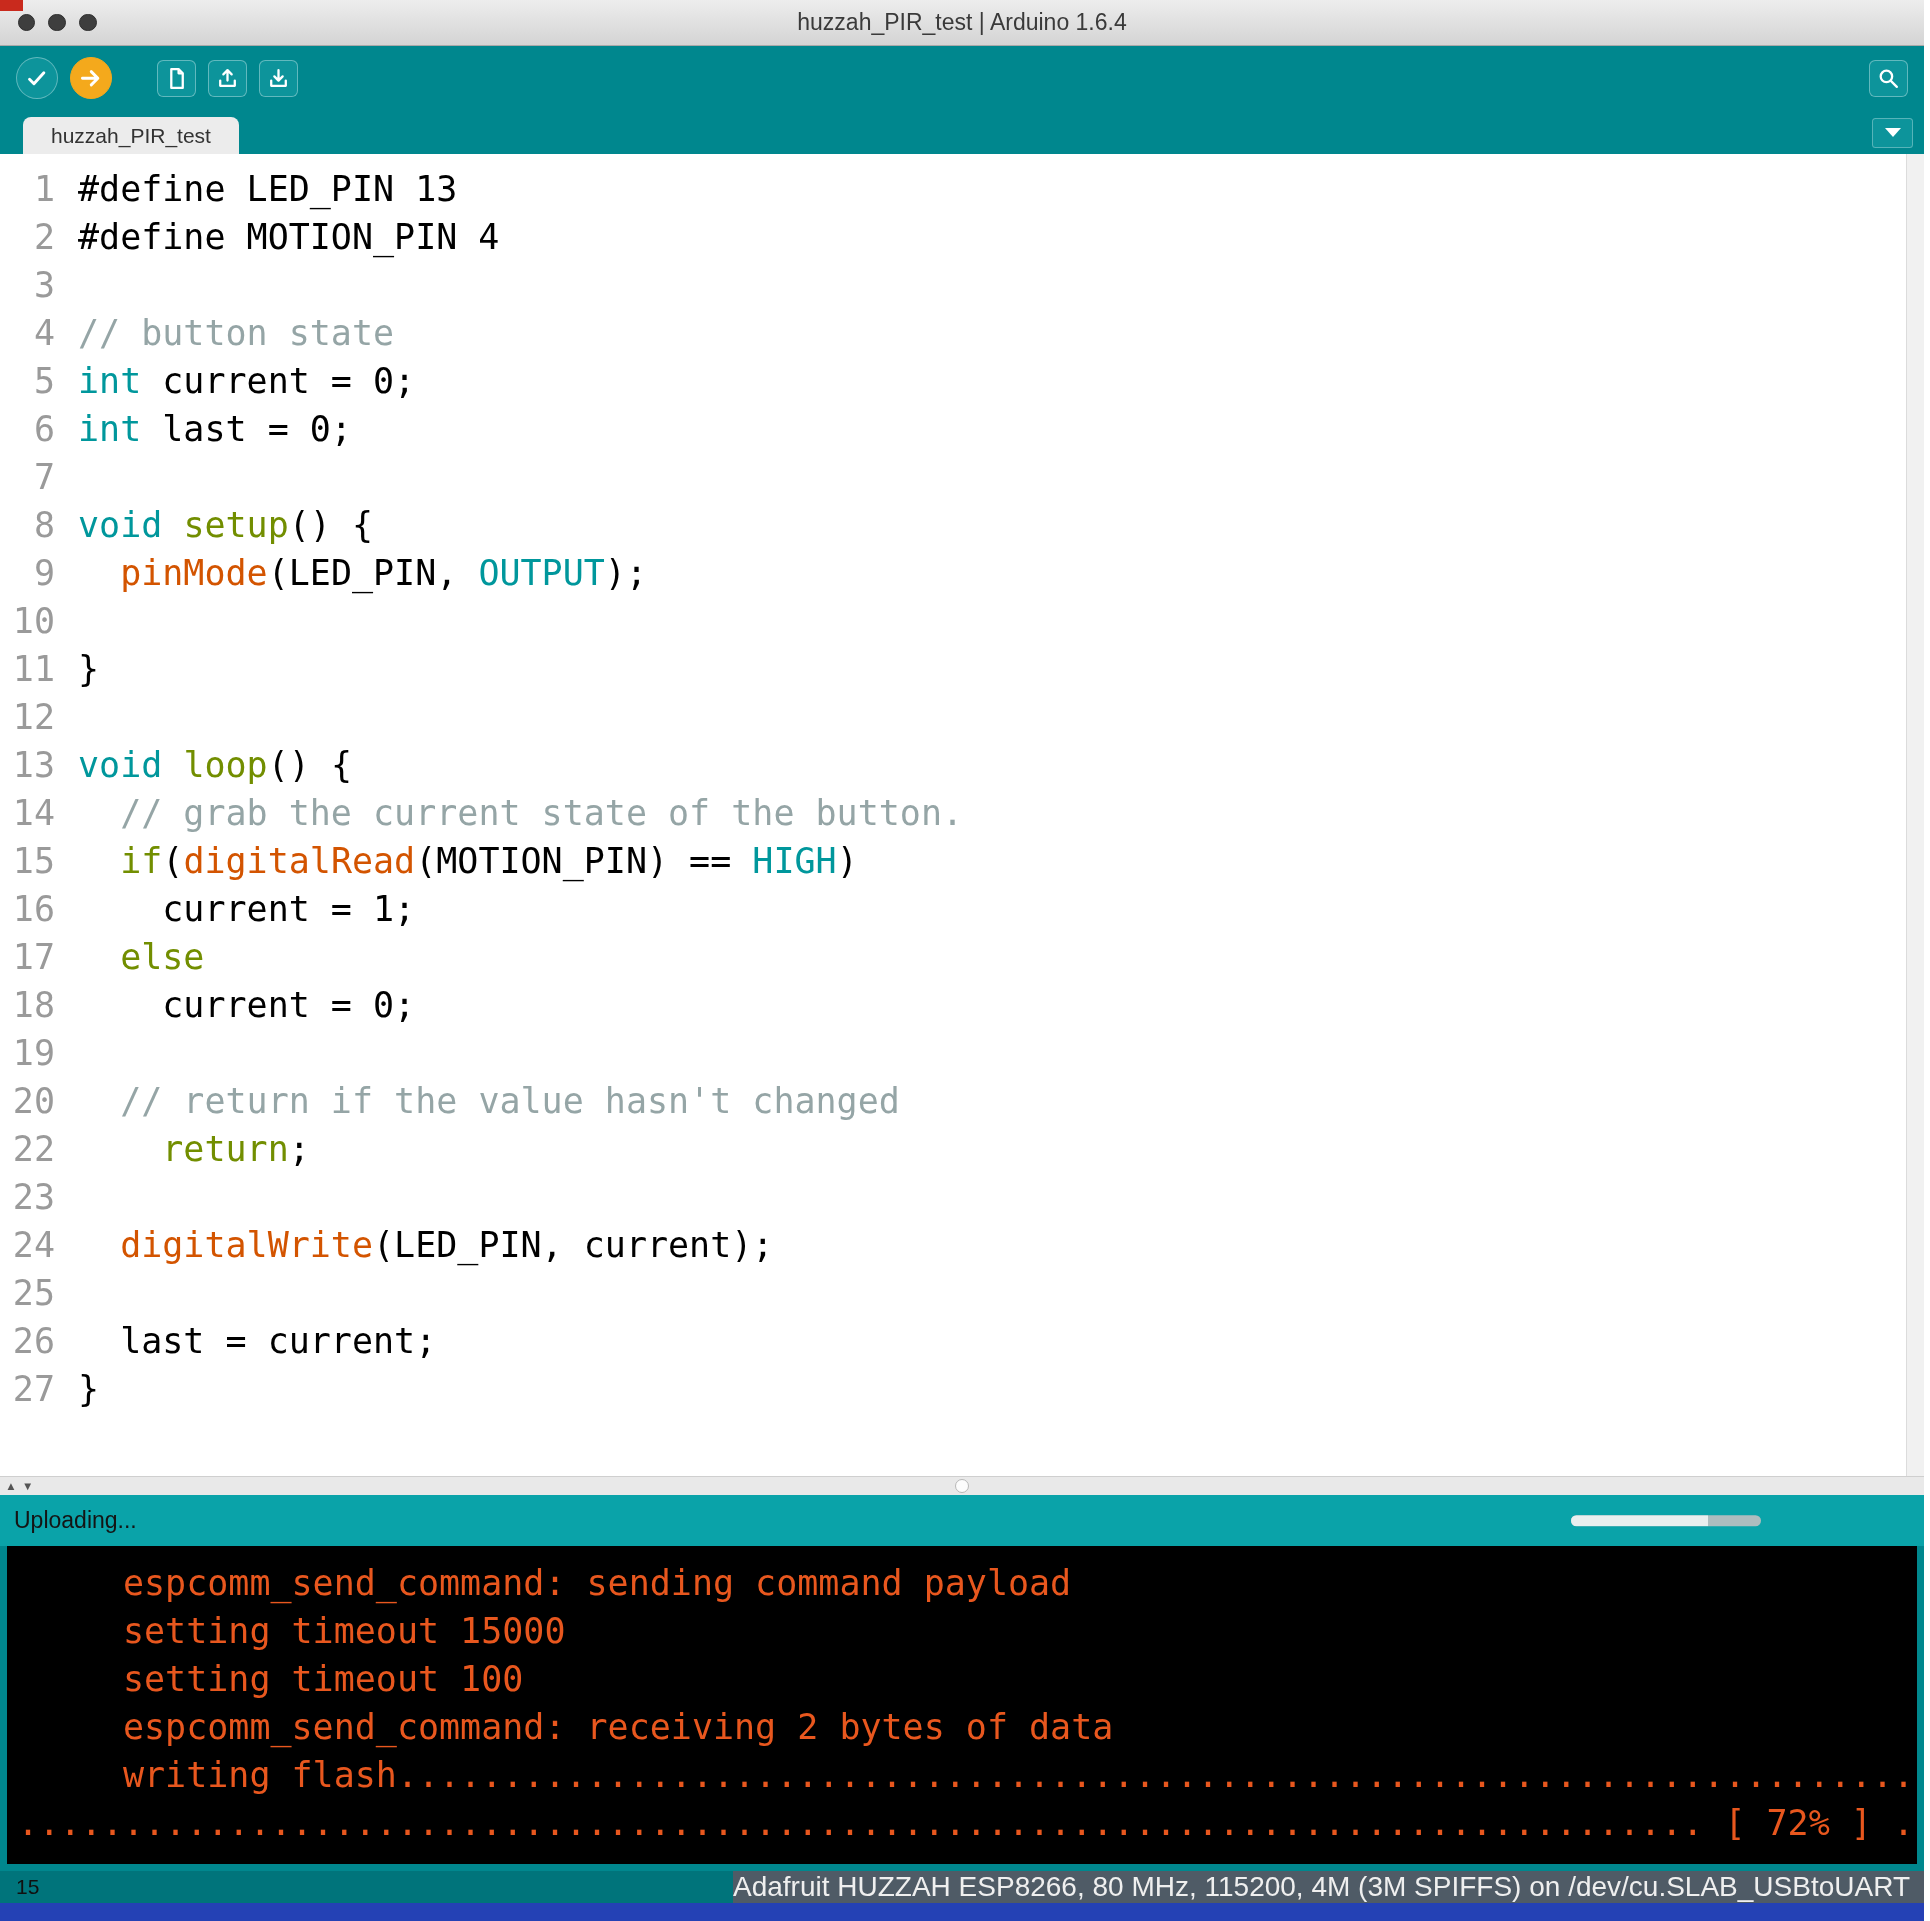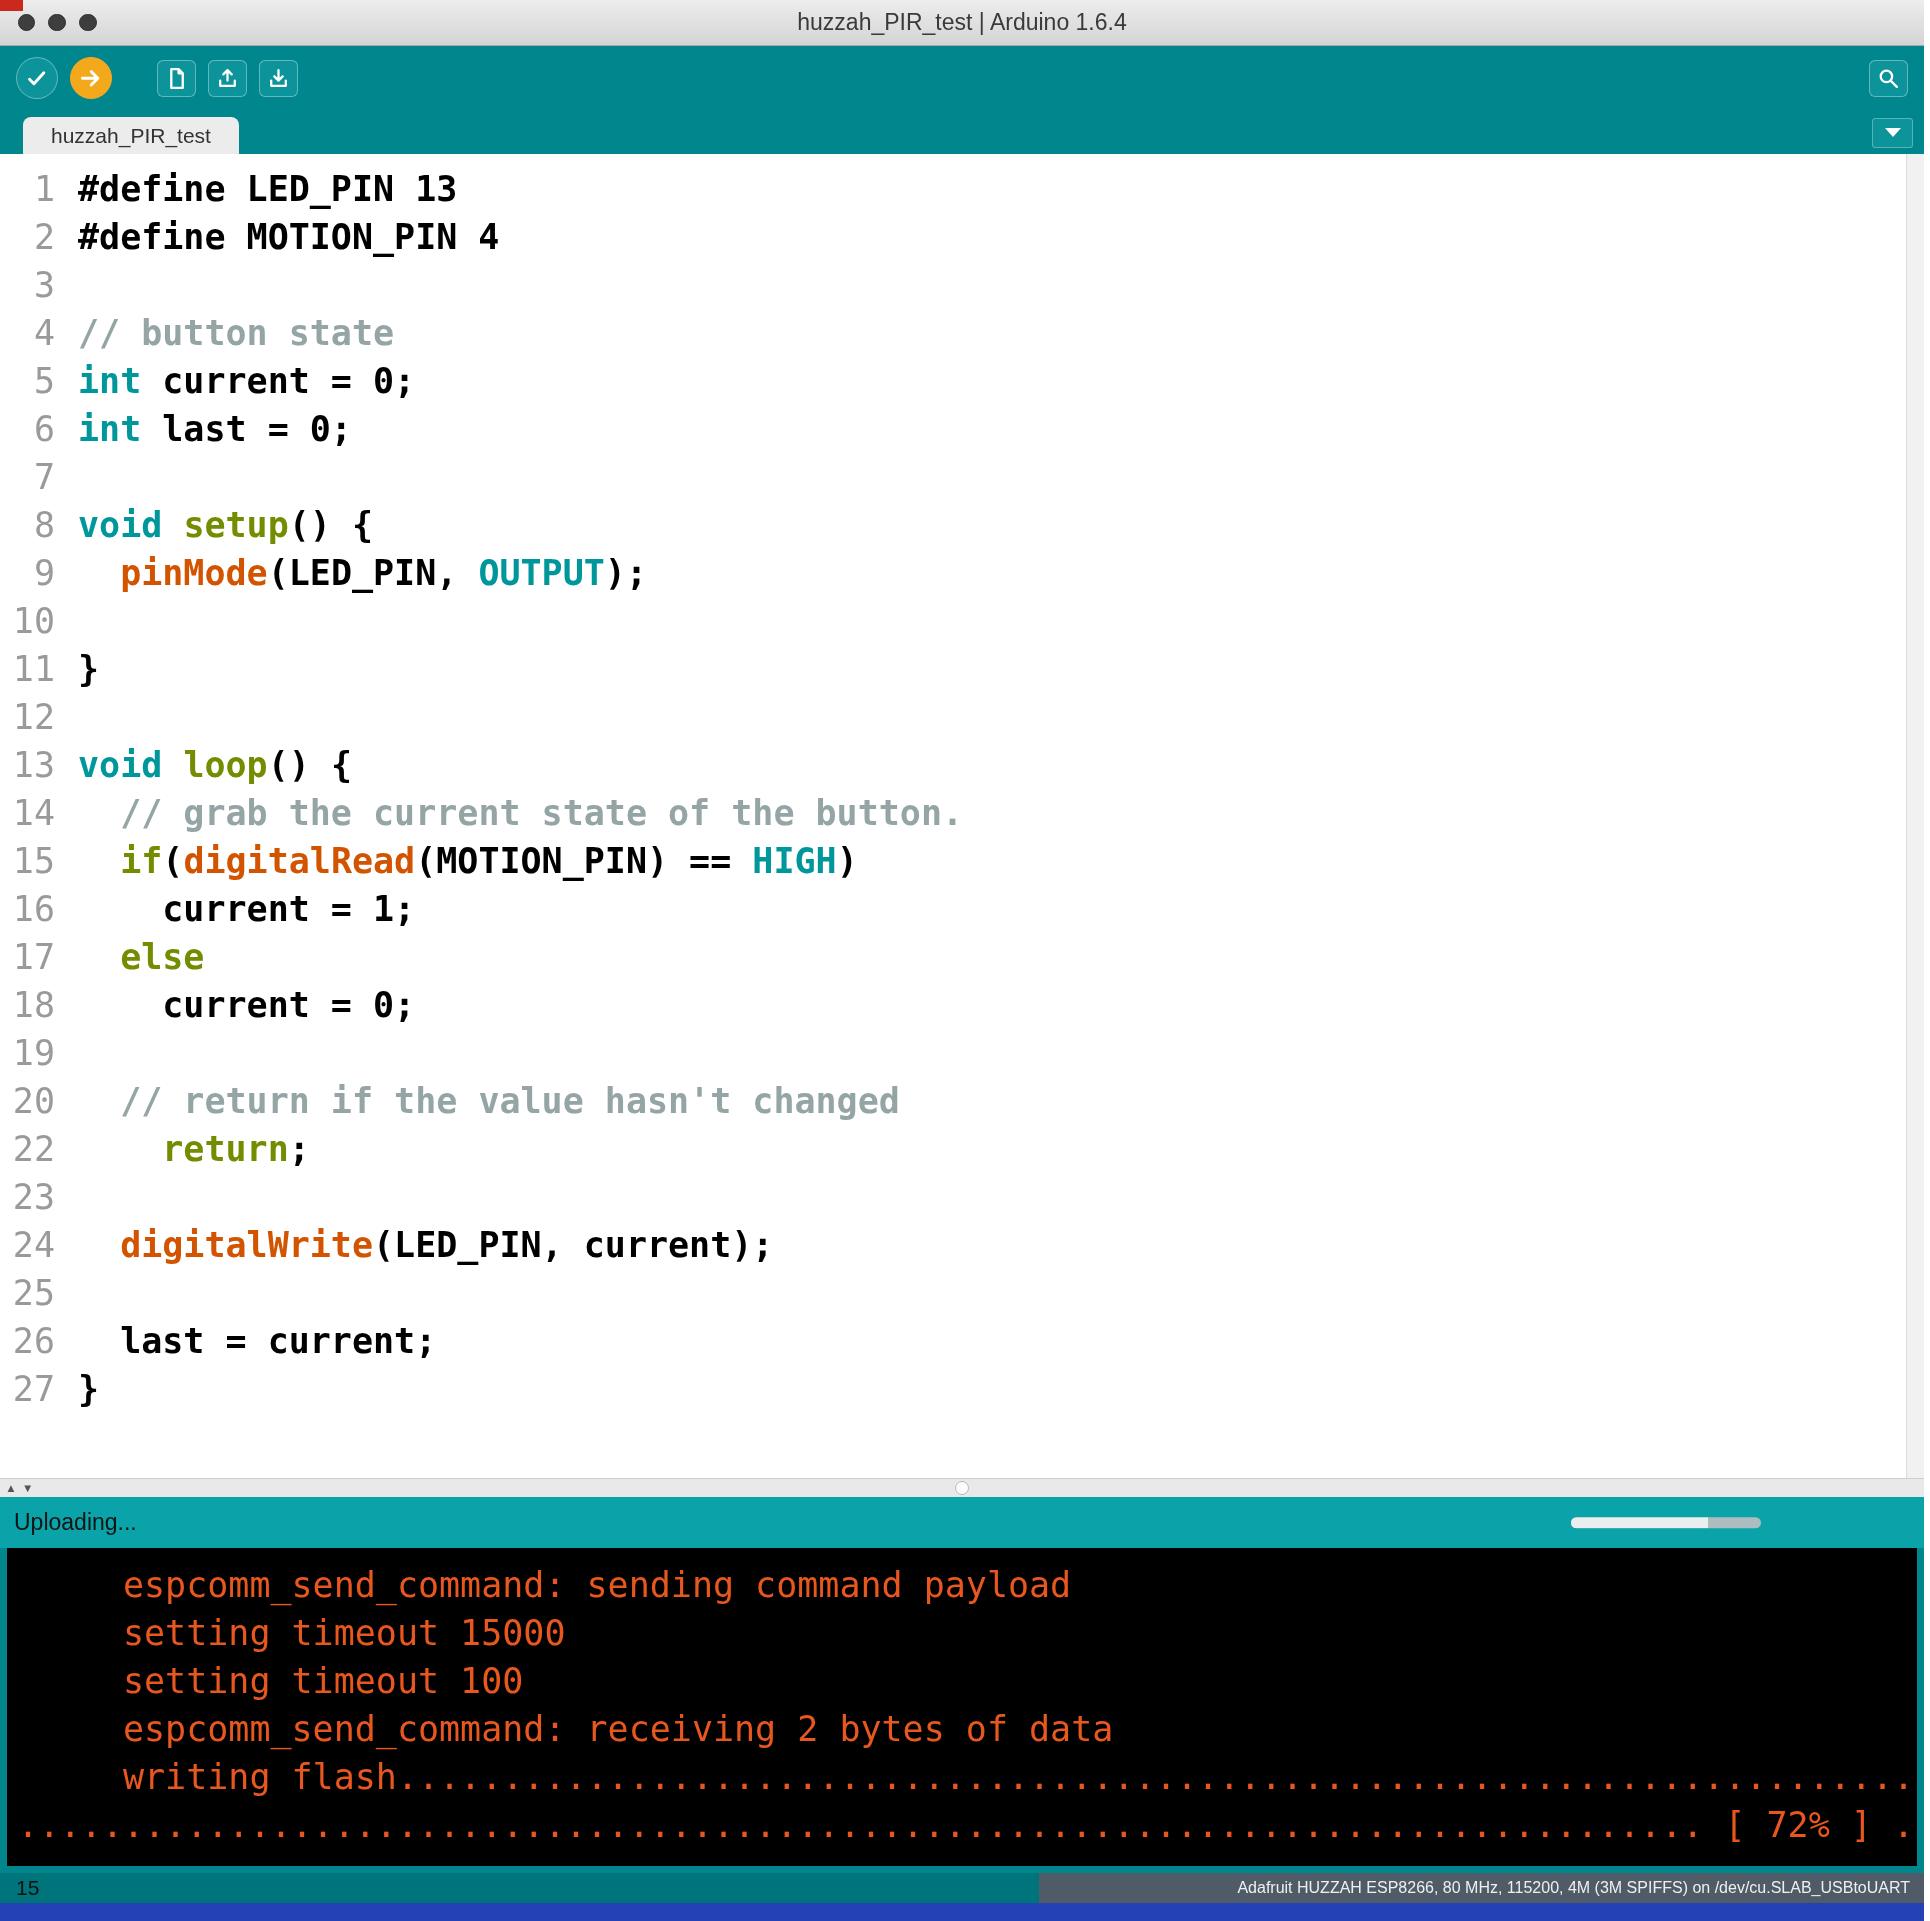--- a/index.html
+++ b/index.html
@@ -35,21 +35,21 @@
     justify-content:center;cursor:pointer;}
   .chev{width:0;height:0;border-left:8px solid transparent;border-right:8px solid transparent;
     border-top:9.7px solid #fff;}
 
   
   .editor{flex:1 1 auto;background:#fff;display:flex;overflow:hidden;}
   .code-area{flex:1;padding-top:10.6px;overflow:hidden;cursor:text;}
   .code-line{display:flex;height:48px;line-height:48px;white-space:pre;
     font-family:"DejaVu Sans Mono",monospace;font-size:35px;}
   .line-num{flex:0 0 55px;text-align:right;color:#9A9A9A;}
-  .code-text{padding-left:23px;color:#000;font-weight:bold;}
+  .code-text{padding-left:23px;color:#000;}
   .pl{color:#000}.kw{color:#00979C}.fn{color:#D35400}.ctl{color:#728E00}.cm{color:#95A5A6}
   .vscroll{flex:0 0 17.6px;background:#F1F1F1;border-left:0.9px solid #DCDCDC;}
 
   
   .hscroll{flex:0 0 19.4px;background:#E9E9E9;border-top:0.9px solid #CFCFCF;position:relative;}
   .harrows{position:absolute;left:5.3px;top:0;height:100%;display:flex;align-items:center;gap:5.3px;
     font-size:11.5px;color:#555;}
   .hthumb{position:absolute;left:50%;top:50%;transform:translate(-50%,-50%);
     width:14px;height:14px;border-radius:50%;background:#FCFCFC;border:0.9px solid #B8B8B8;cursor:grab;}
 
@@ -65,21 +65,21 @@
   .console-wrap{flex:0 0 325px;background:#00878E;padding:0 7px 7px 7px;}
   .console{width:100%;height:100%;background:#000;padding:12.4px 10.6px;overflow:hidden;}
   .console-line{font-family:"DejaVu Sans Mono",monospace;font-size:35px;line-height:48px;
     color:#E8571E;white-space:pre;}
 
   
   .bottombar{flex:0 0 30px;display:flex;}
   .bottom-left{flex:1;background:#00747B;display:flex;align-items:center;
     padding-left:16px;font-size:21px;color:#101010;}
   .bottom-right{flex:0 0 46%;background:#4F5B66;display:flex;align-items:center;
-    justify-content:flex-end;padding-right:14px;font-size:16px;color:#EFEFEF;white-space:nowrap;}
+    justify-content:flex-end;padding-right:14px;font-size:28px;color:#EFEFEF;white-space:nowrap;}
 
   
   .bluestrip{flex:0 0 17.6px;background:#2441B5;}
   svg{display:block}
 </style>
 </head>
 <body>
 
 <div class="window">
 

